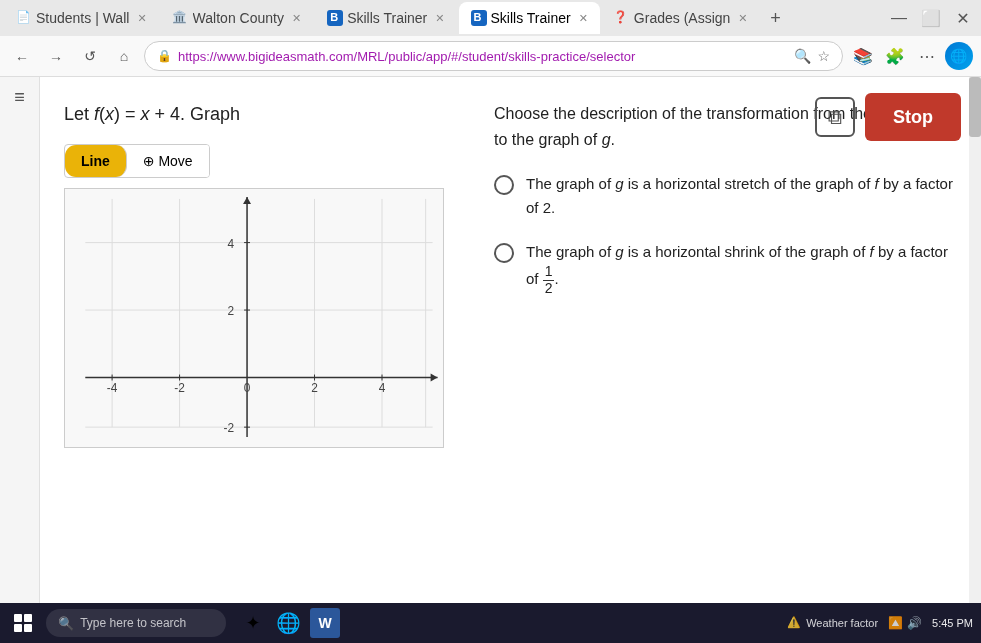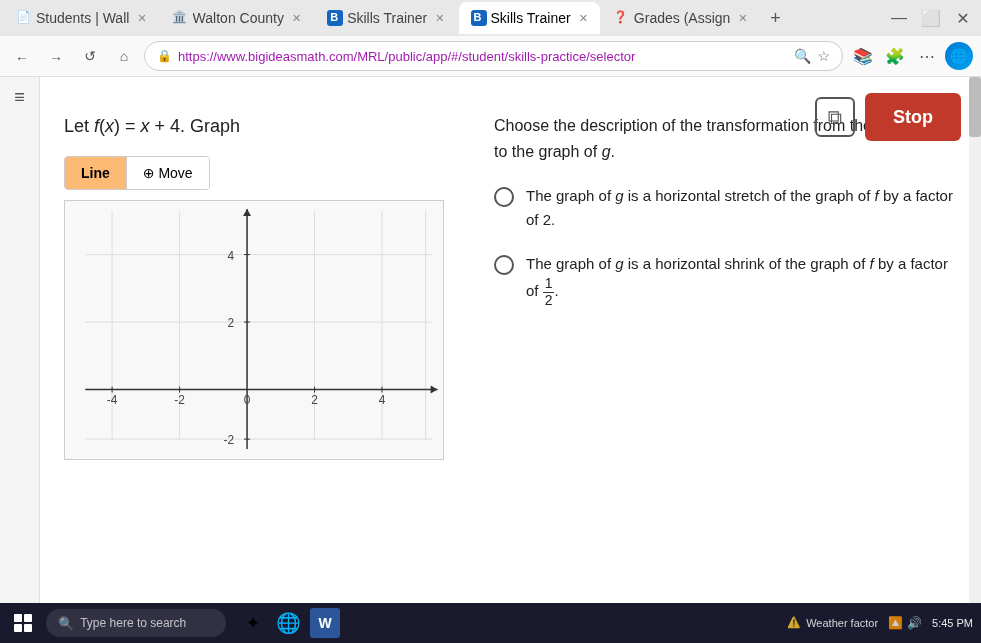--- a/index.html
+++ b/index.html
@@ -231,21 +231,21 @@
       font-size: 18px;
       font-weight: bold;
       cursor: pointer;
       height: 48px;
     }
 
     
     .two-col {
       display: flex;
       gap: 30px;
-      margin-top: 16px;
+      margin-top: 4px;
     }
 
     .left-col {
       flex: 0 0 400px;
     }
 
     .right-col {
       flex: 1;
     }
 
@@ -275,22 +275,23 @@
     .graph-tool-btn {
       padding: 8px 16px;
       font-size: 14px;
       background: #fff;
       border: none;
       cursor: pointer;
       border-right: 1px solid #ccc;
     }
 
     .graph-tool-btn.active {
-      background: #fdba74;
+      background: #eab308;
       font-weight: bold;
+      border-radius: 11px;
     }
 
     .graph-tool-btn:last-child {
       border-right: none;
     }
 
     
     .graph-actions {
       display: flex;
       gap: 20px;

